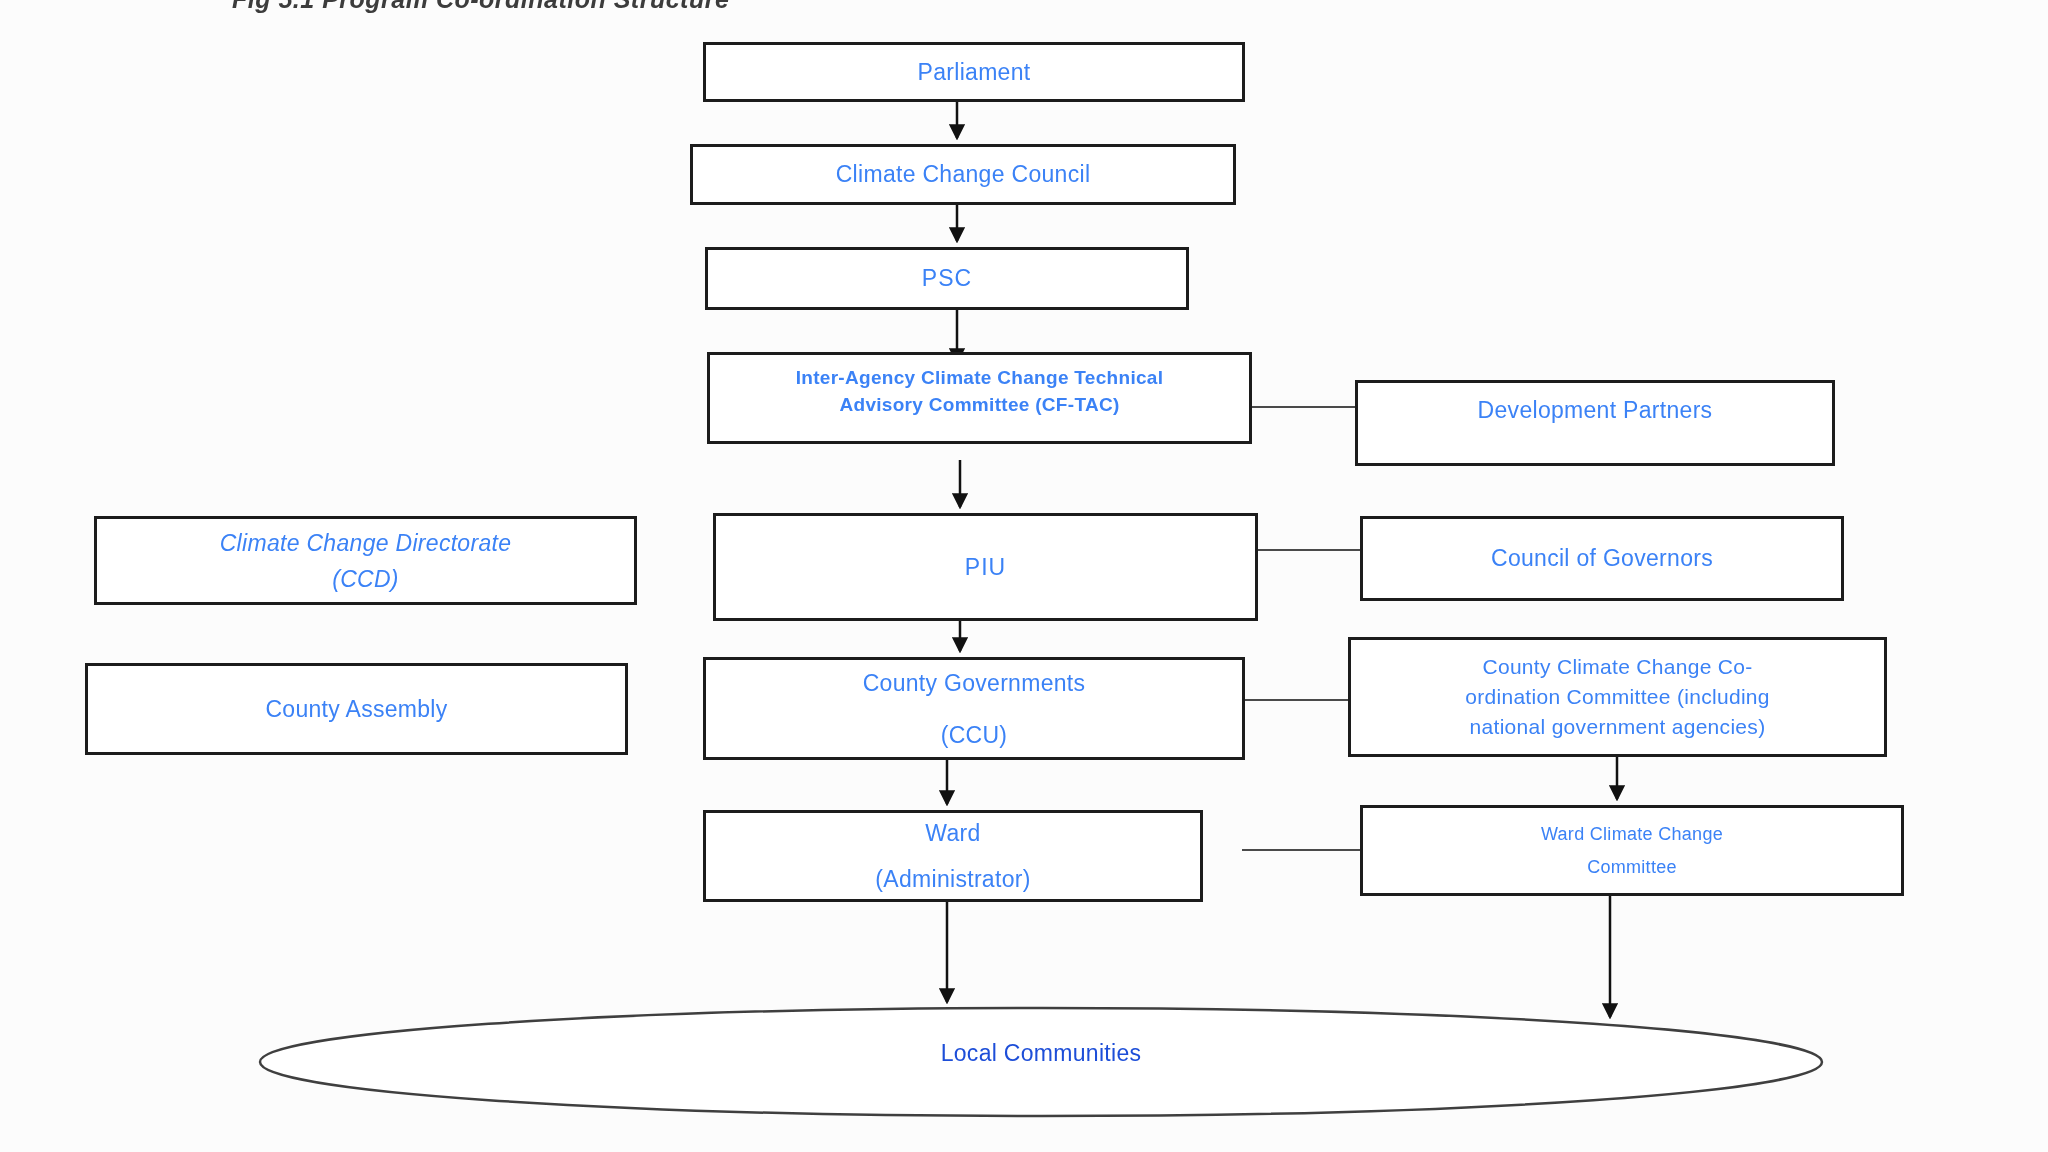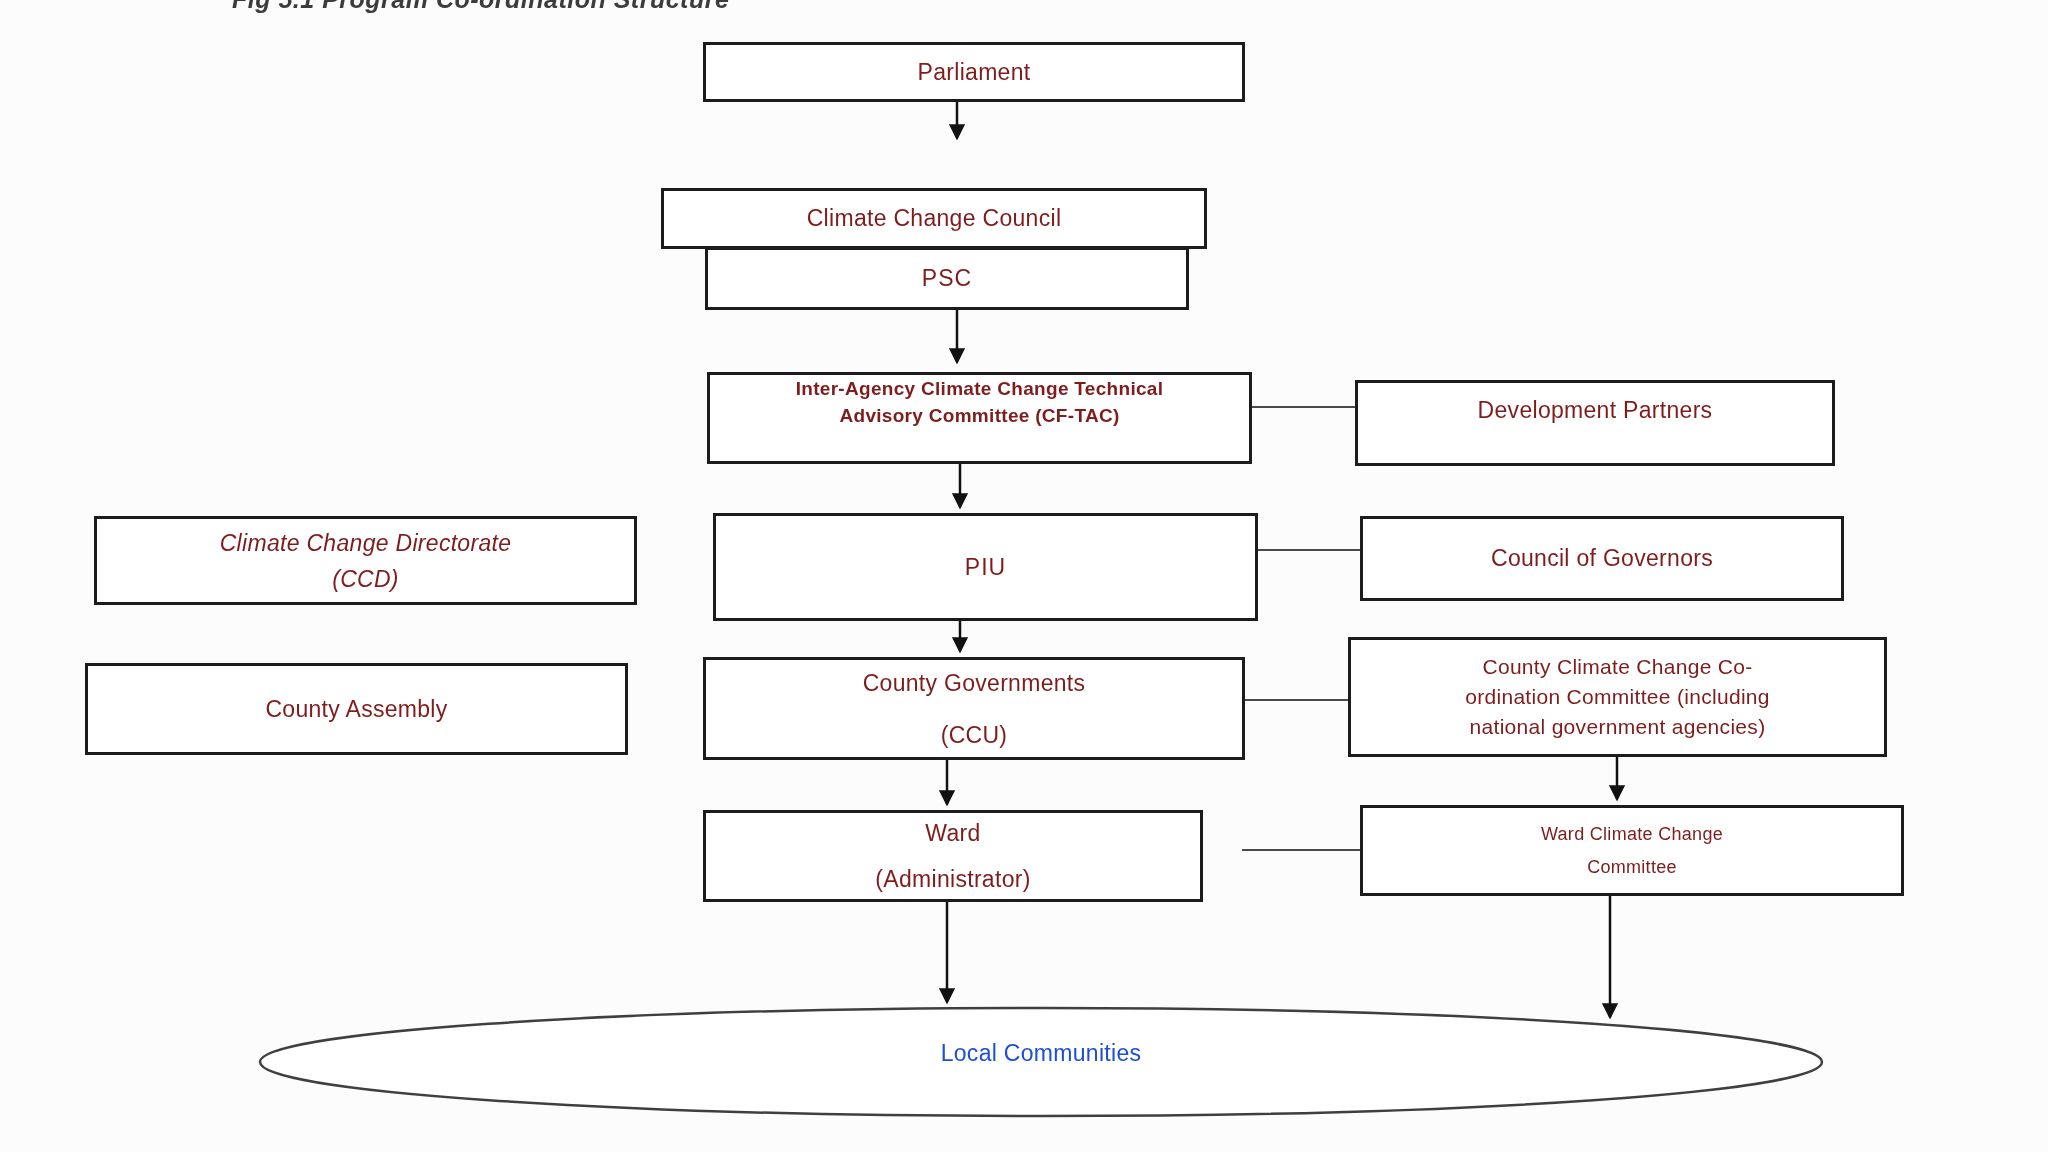--- a/index.html
+++ b/index.html
@@ -25,30 +25,30 @@
   .node {
     position: absolute;
     background: #ffffff;
     border: 3px solid #1c1c1c;
     box-sizing: border-box;
     display: flex;
     align-items: center;
     justify-content: flex-start;
     text-align: center;
     font-size: 23px;
-    color: #7f1d1d;
+    color: #3b82f6;
     letter-spacing: 0.3px;
   }
   .node .label { white-space: pre-line; width: 100%; }
 
   #n-parliament { left: 703px; top: 42px;  width: 542px; height: 60px; }
-  #n-ccc        { left: 661px; top: 144px; width: 546px; height: 61px; margin-top: 44px; }
+  #n-ccc        { left: 690px; top: 144px; width: 546px; height: 61px; }
   #n-psc        { left: 705px; top: 247px; width: 484px; height: 63px; letter-spacing: 1px; }
-  #n-inter      { left: 707px; top: 372px; width: 545px; height: 92px;
-                  align-items: flex-start; 
+  #n-inter      { left: 707px; top: 352px; width: 545px; height: 92px;
+                  align-items: flex-start; padding-top: 9px;
                   font-size: 19px; font-weight: bold; line-height: 27px; }
   #n-devp       { left: 1355px; top: 368px; width: 480px; height: 86px;
                   align-items: flex-start; padding-top: 14px; margin-top: 12px; }
   #n-ccd        { left: 94px;  top: 516px; width: 543px; height: 89px; line-height: 36px; font-style: italic; }
   #n-piu        { left: 713px; top: 513px; width: 545px; height: 108px; letter-spacing: 1px; }
   #n-cog        { left: 1360px; top: 516px; width: 484px; height: 85px; }
   #n-assembly   { left: 85px;  top: 663px; width: 543px; height: 92px; }
   #n-county     { left: 703px; top: 657px; width: 542px; height: 103px; line-height: 52px; }
   #n-countyccc  { left: 1348px; top: 637px; width: 539px; height: 120px;
                   font-size: 21px; line-height: 30px; }

